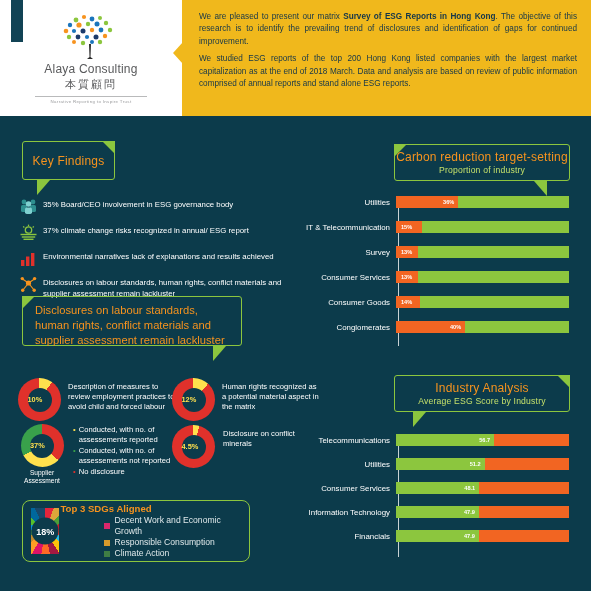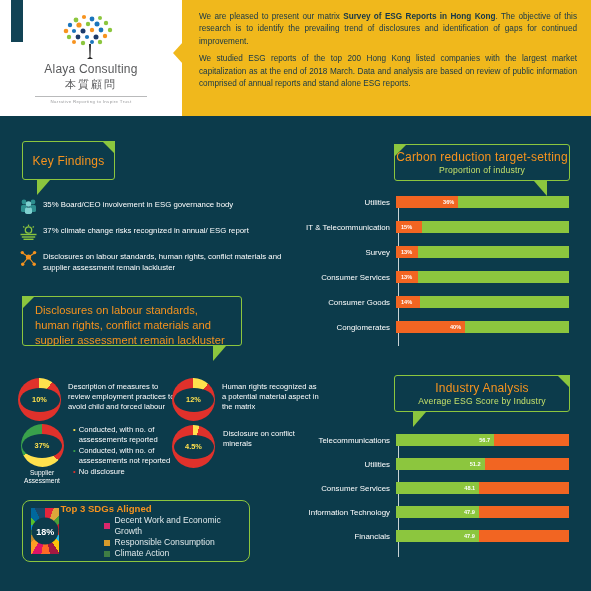--- a/index.html
+++ b/index.html
@@ -105,22 +105,22 @@
   .finding .ico { width: 19px; flex: 0 0 19px; height: 17px; margin-right: 5px; }
   .finding .ftxt { font-size: 7.8px; color: #ffffff; line-height: 1.35; padding-top: 2px; }
 
   
   .donut-wrap { position: absolute; }
   .donut {
     position: relative; width: 43px; height: 43px; border-radius: 50%;
   }
   .donut .hole {
     position: absolute; left: 50%; top: 50%; transform: translate(-50%,-50%);
-    width: 40px; height: 24px; border-radius: 50%; background: #0c3b4b;
-    display: flex; align-items: center; justify-content: center;
+    width: 24px; height: 24px; border-radius: 50%; background: #0c3b4b;
+    display: flex; align-items: center; justify-content: flex-start;
   }
   .donut .val { font-size: 7.4px; color: #ffe14d; font-weight: bold; }
   .donut-label-side {
     font-size: 7.6px; color: #ffffff; line-height: 1.34;
   }
   .donut-caption { font-size: 6.6px; color: #ffffff; text-align: center; margin-top: 2px; line-height: 1.25; }
 
   .bullets { font-size: 7.6px; color: #ffffff; line-height: 1.37; }
   .bullets div { display: flex; }
   .bullets .dot { margin-right: 3px; }
@@ -251,20 +251,28 @@
         <line x1="9.5" y1="0.6" x2="9.5" y2="2.2" stroke="#8cc63e" stroke-width="1.2"></line>
         <line x1="4.2" y1="2.4" x2="5.3" y2="3.5" stroke="#8cc63e" stroke-width="1.2"></line>
         <line x1="14.8" y1="2.4" x2="13.7" y2="3.5" stroke="#8cc63e" stroke-width="1.2"></line>
         <line x1="1.5" y1="10.5" x2="17.5" y2="10.5" stroke="#8cc63e" stroke-width="1.4"></line>
         <line x1="2.8" y1="13" x2="16.2" y2="13" stroke="#8cc63e" stroke-width="1.4"></line>
         <line x1="4.5" y1="15.3" x2="14.5" y2="15.3" stroke="#8cc63e" stroke-width="1.4"></line>
       </svg>
       <span class="ftxt">37% climate change risks recognized in annual/ ESG report</span>
     </div>
 
+    <div class="finding">
+      <svg class="ico" viewBox="0 0 19 17">
+        <rect x="2" y="10" width="3.4" height="6" fill="#e0312b"></rect>
+        <rect x="7" y="6.5" width="3.4" height="9.5" fill="#e0312b"></rect>
+        <rect x="12" y="3" width="3.4" height="13" fill="#e0312b"></rect>
+      </svg>
+      <span class="ftxt">Environmental narratives lack of explanations and results achieved</span>
+    </div>
 
     <div class="finding">
       <svg class="ico" viewBox="0 0 19 17">
         <line x1="9.5" y1="7" x2="3.5" y2="3" stroke="#f7931e" stroke-width="1.2"></line>
         <line x1="9.5" y1="7" x2="15.5" y2="3" stroke="#f7931e" stroke-width="1.2"></line>
         <line x1="9.5" y1="7" x2="4" y2="14" stroke="#f7931e" stroke-width="1.2"></line>
         <line x1="9.5" y1="7" x2="15" y2="14" stroke="#f7931e" stroke-width="1.2"></line>
         <circle cx="9.5" cy="7" r="2.6" fill="#f7931e"></circle>
         <circle cx="3.3" cy="2.6" r="1.7" fill="#f7931e"></circle>
         <circle cx="15.6" cy="2.6" r="1.7" fill="#f7931e"></circle>

